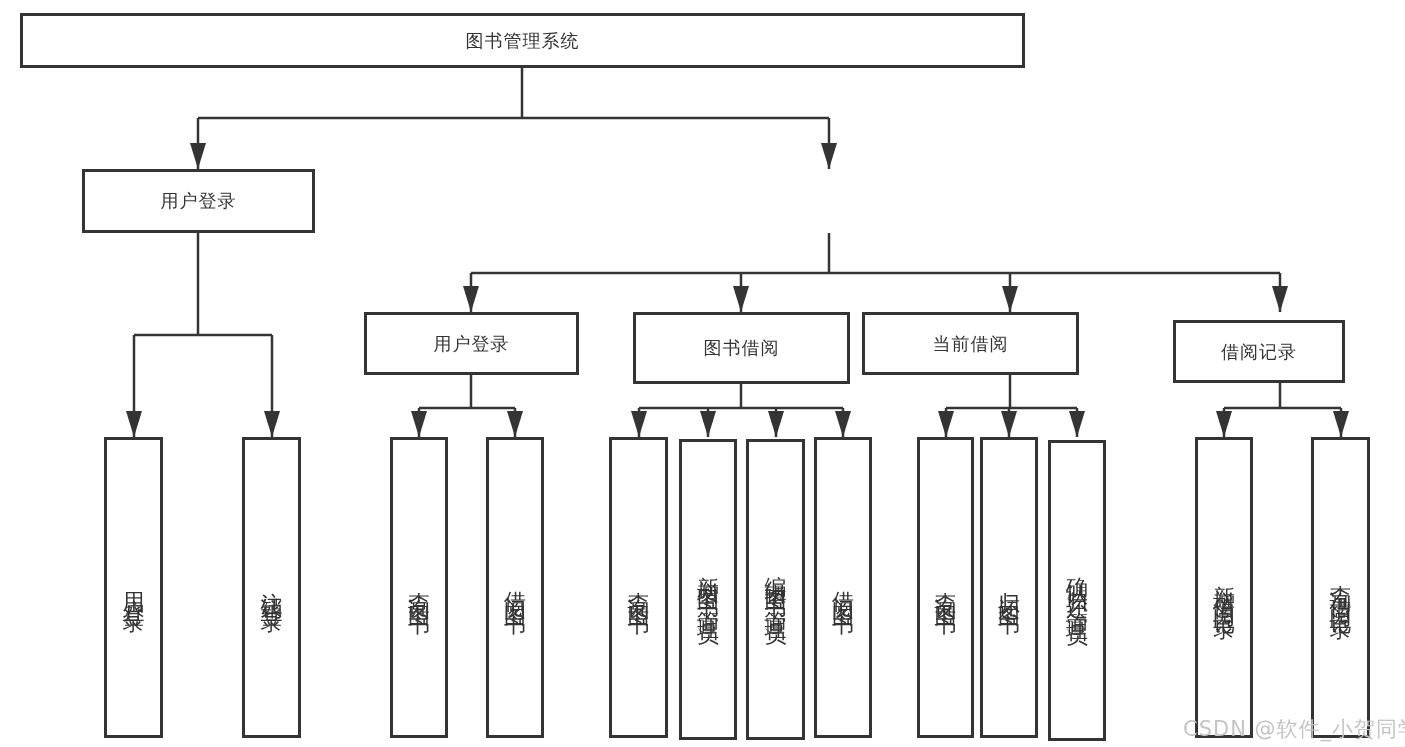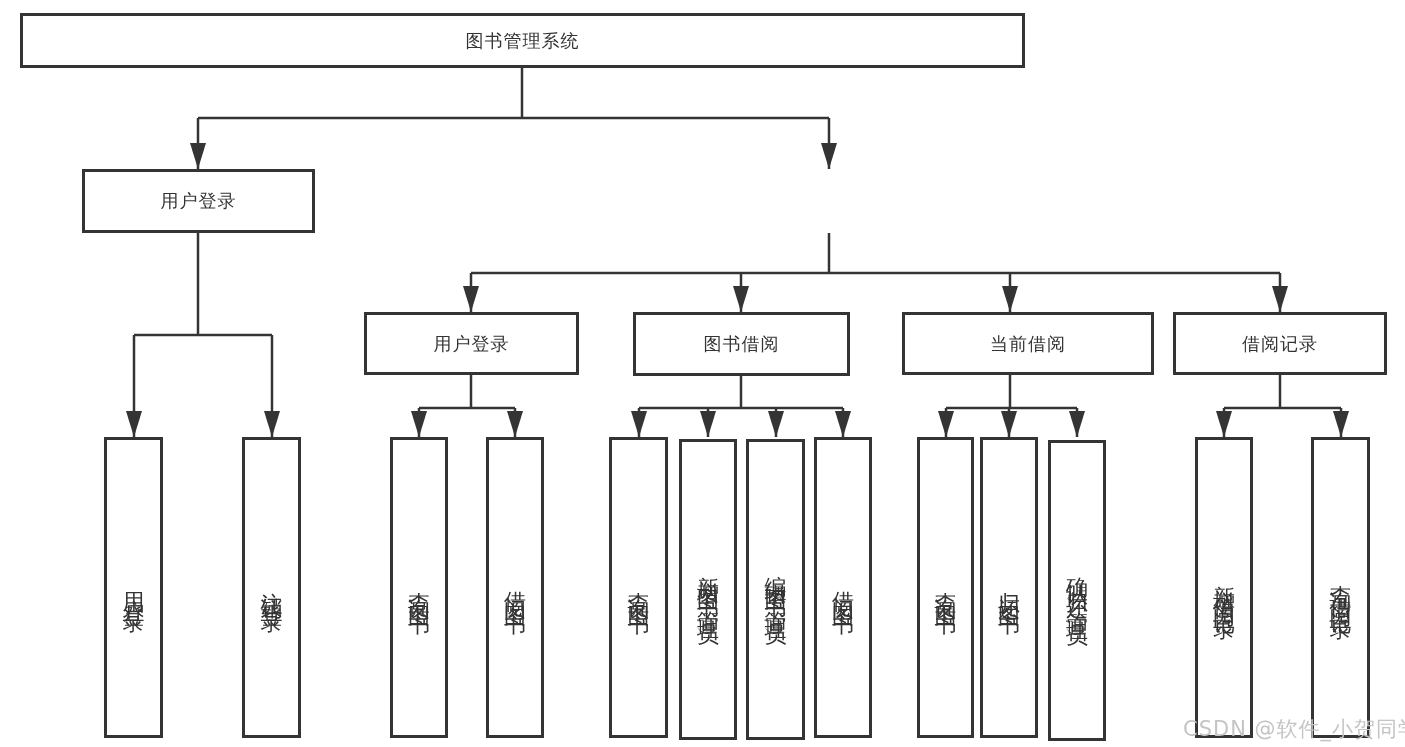--- a/index.html
+++ b/index.html
@@ -111,27 +111,27 @@
     <span class="hlabel">图书管理系统</span>
   </div>
 
   <div class="box" style="left:82px;top:169px;width:233px;height:64px">
     <span class="hlabel">用户登录</span>
   </div>
 
   <div class="box" style="left:364px;top:312px;width:215px;height:63px">
     <span class="hlabel">用户登录</span>
   </div>
-  <div class="box" style="left:633px;top:312px;width:217px;height:64px">
+  <div class="box" style="left:633px;top:312px;width:217px;height:72px">
     <span class="hlabel">图书借阅</span>
   </div>
-  <div class="box" style="left:902px;top:312px;width:252px;height:63px">
+  <div class="box" style="left:862px;top:312px;width:217px;height:63px">
     <span class="hlabel">当前借阅</span>
   </div>
-  <div class="box" style="left:1173px;top:312px;width:214px;height:63px">
+  <div class="box" style="left:1173px;top:320px;width:172px;height:63px">
     <span class="hlabel">借阅记录</span>
   </div>
 
   <div class="box leaf" style="left:104px;top:437px;width:59px;height:301px">
     <span class="vlabel">用户登录</span>
   </div>
   <div class="box leaf" style="left:242px;top:437px;width:59px;height:301px">
     <span class="vlabel">注销登录</span>
   </div>
 

